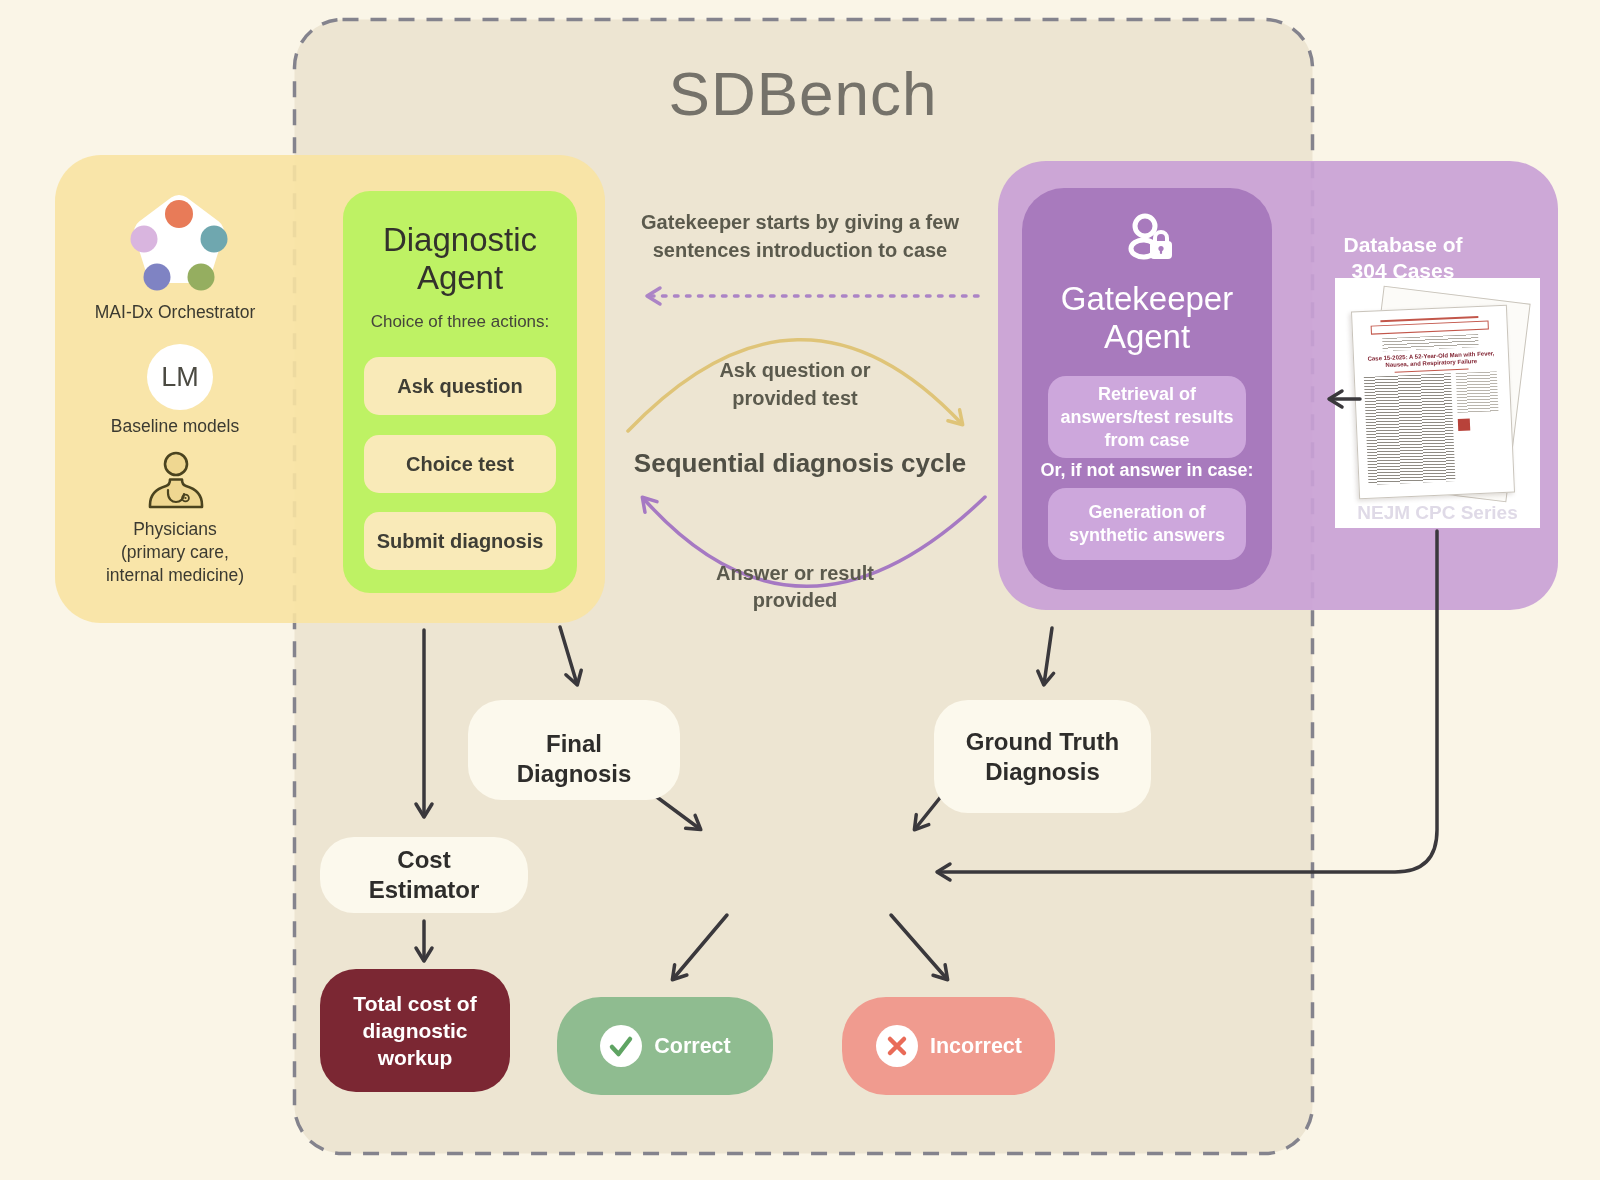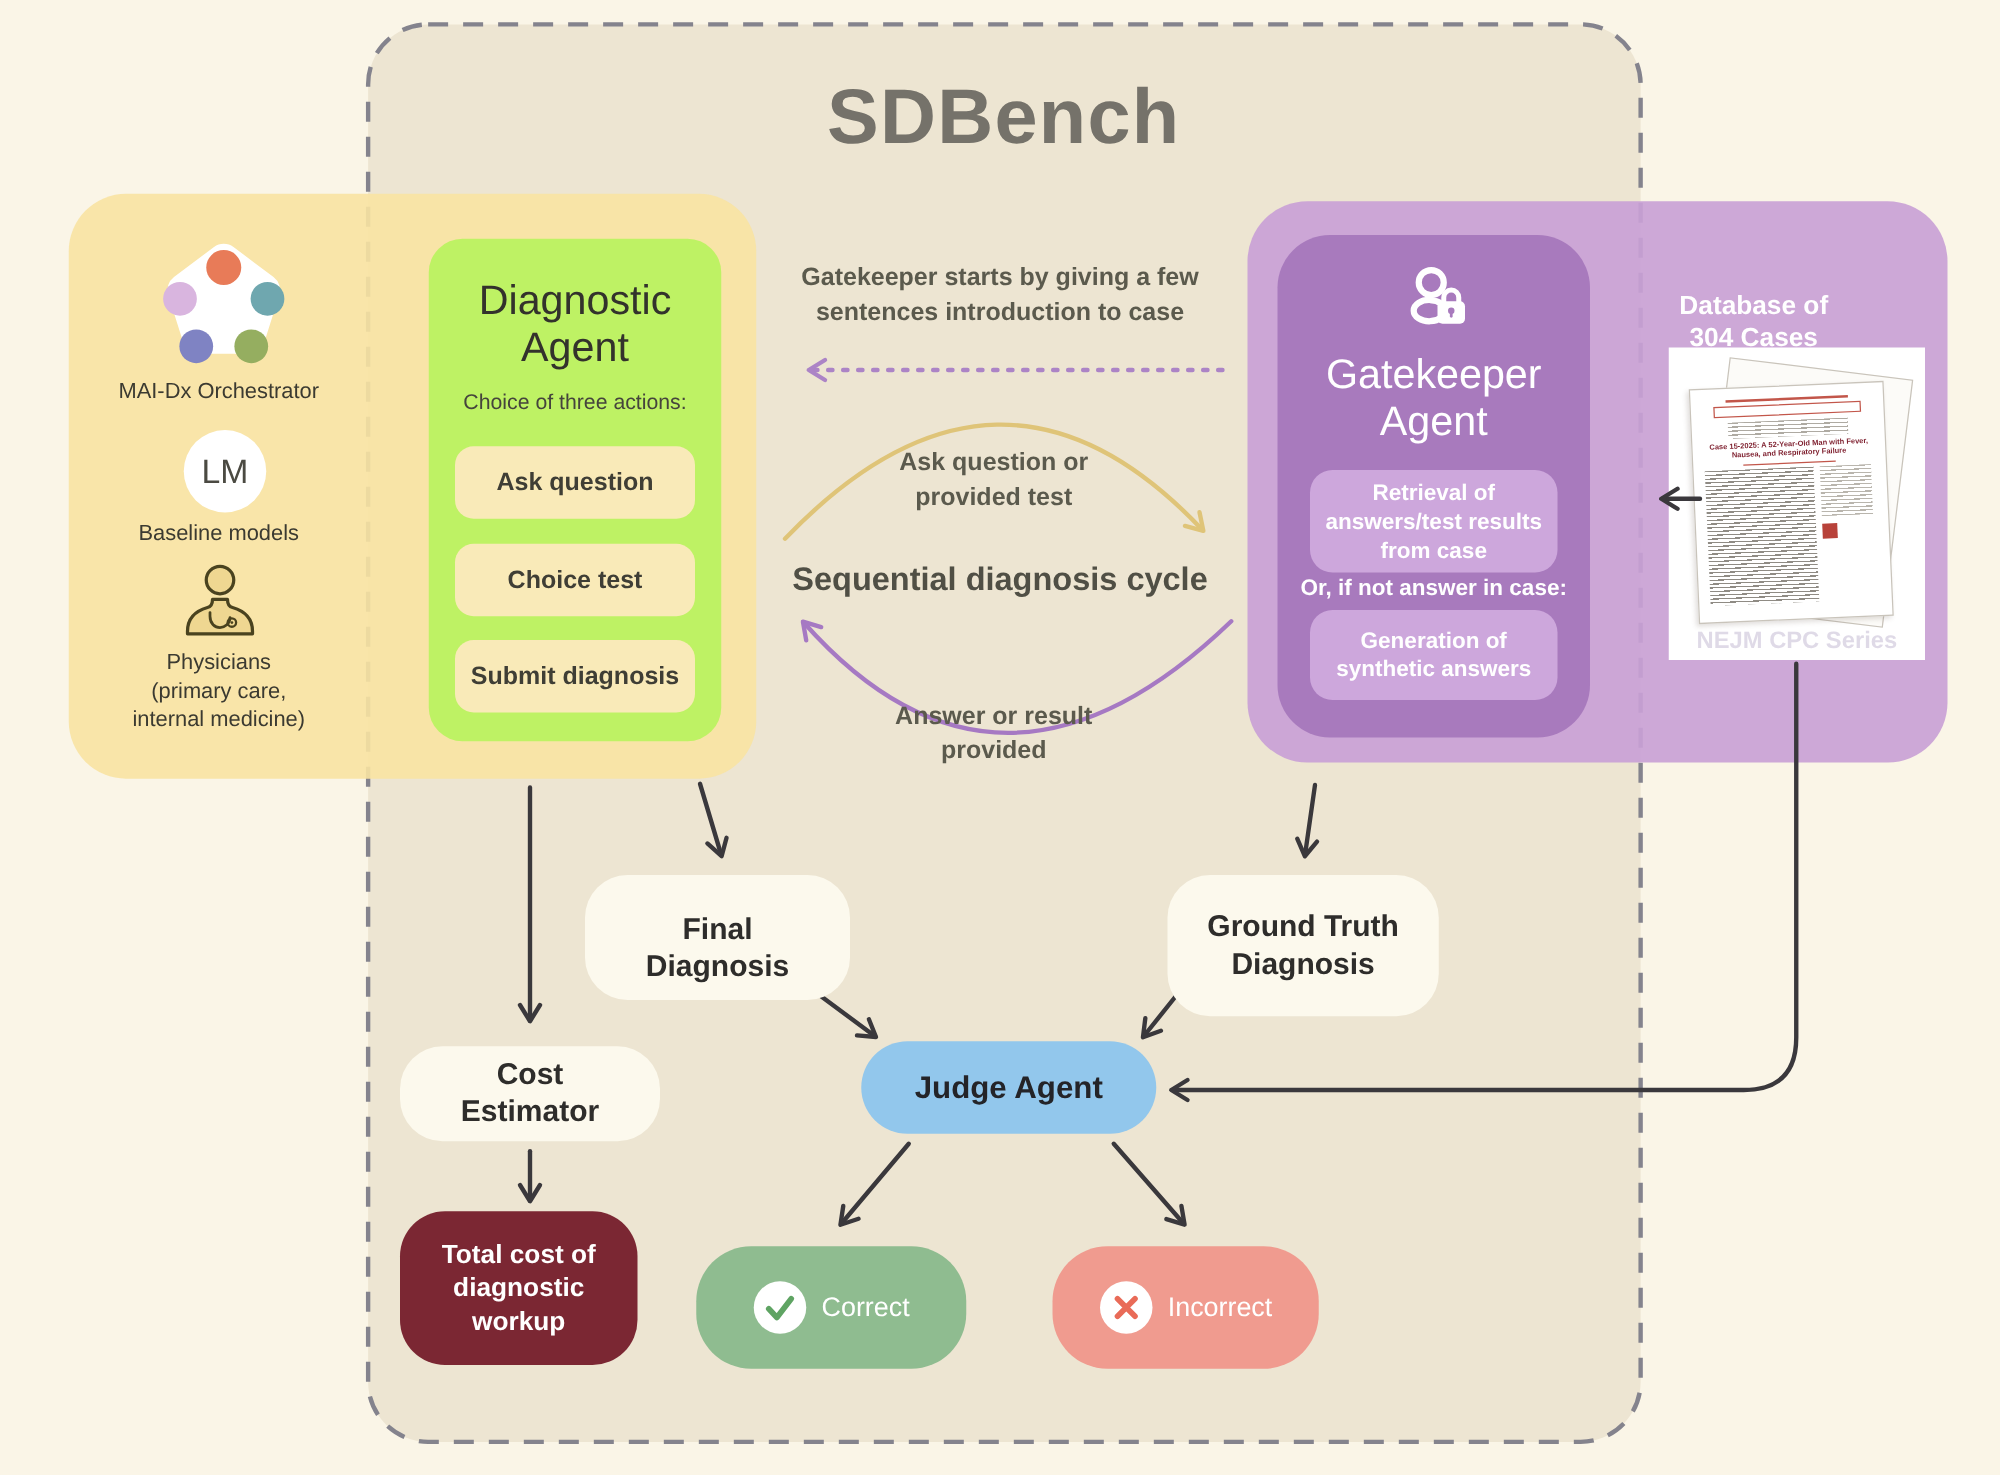--- a/index.html
+++ b/index.html
@@ -2,21 +2,21 @@
 <html><head>
 <meta charset="utf-8">
 <style>
   html,body{margin:0;padding:0;background:#FAF5E7;font-family:"Liberation Sans",sans-serif;}
   .canvas{position:relative;width:1600px;height:1180px;background:#FAF5E7;overflow:hidden;}
   .abs{position:absolute;}
   svg{display:block;}
 
   .bg-svg{position:absolute;left:0;top:0;z-index:1;}
   .sdb-title{position:absolute;left:293px;top:58px;width:1020px;text-align:center;
-    font-size:62px;font-weight:700;color:#75726A;z-index:2;letter-spacing:1px;}
+    font-size:62px;font-weight:400;color:#75726A;z-index:2;letter-spacing:1px;}
 
   
   .panel-yellow{position:absolute;left:55px;top:155px;width:550px;height:468px;
     background:rgba(248,227,162,0.9);border-radius:46px;z-index:3;}
   .left-label{position:absolute;width:260px;left:-85px;text-align:center;
     font-size:17.5px;color:#3B3A31;line-height:23px;}
   .lm-circle{position:absolute;left:92px;top:189px;width:66px;height:66px;border-radius:50%;
     background:#fff;display:flex;align-items:center;justify-content:center;
     font-size:27px;color:#4B4A42;}
   .diag-box{position:absolute;left:288px;top:36px;width:234px;height:402px;
@@ -81,21 +81,21 @@
   .node-gt span{max-width:175px;}
   .node-cost{left:320px;top:837px;width:208px;height:76px;}
   .node-cost span{max-width:125px;}
   .node-judge{left:689px;top:833px;width:236px;height:74px;border-radius:37px;
     background:#92C7EC;color:#242428;font-size:25px;}
   .node-total{left:320px;top:969px;width:190px;height:123px;border-radius:36px;
     background:#7B2733;color:#fff;font-size:21px;line-height:27px;}
   .node-total span{max-width:150px;}
   .pill{position:absolute;top:997px;height:98px;border-radius:44px;display:flex;
     align-items:center;justify-content:center;gap:11px;z-index:5;
-    font-size:21.5px;font-weight:400;color:#fff;}
+    font-size:21.5px;font-weight:700;color:#fff;}
   .pill-correct{left:557px;width:216px;background:#8FBC90;}
   .pill-incorrect{left:842px;width:213px;background:#F09B8F;}
 
   .arrows{position:absolute;left:0;top:0;z-index:4;pointer-events:none;}
 </style>
 </head>
 <body>
 
 <div class="canvas">
 
@@ -196,23 +196,20 @@
   <div class="note cycle-top">Ask question or provided test</div>
   <div class="note cycle-center">Sequential diagnosis cycle</div>
   <div class="note cycle-bottom">Answer or result provided</div>
 
   <div class="node node-final">
     <span>Final Diagnosis</span>
     </div>
   <div class="node node-gt">
     <span>Ground Truth Diagnosis</span>
     </div>
-  <div class="node node-judge">
-    <span>Judge Agent</span>
-    </div>
   <div class="node node-cost">
     <span>Cost Estimator</span>
     </div>
   <div class="node node-total">
     <span>Total cost of diagnostic workup</span>
     </div>
 
   <div class="pill pill-correct">
     <svg width="44" height="44" viewBox="0 0 44 44">
       <circle cx="22" cy="22" r="21" fill="#FFFFFF"></circle>

